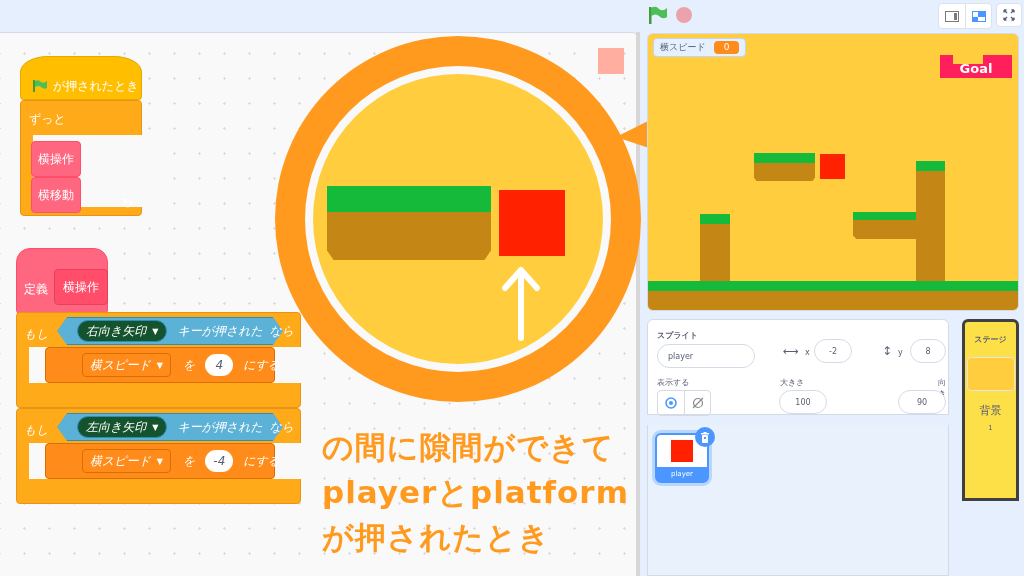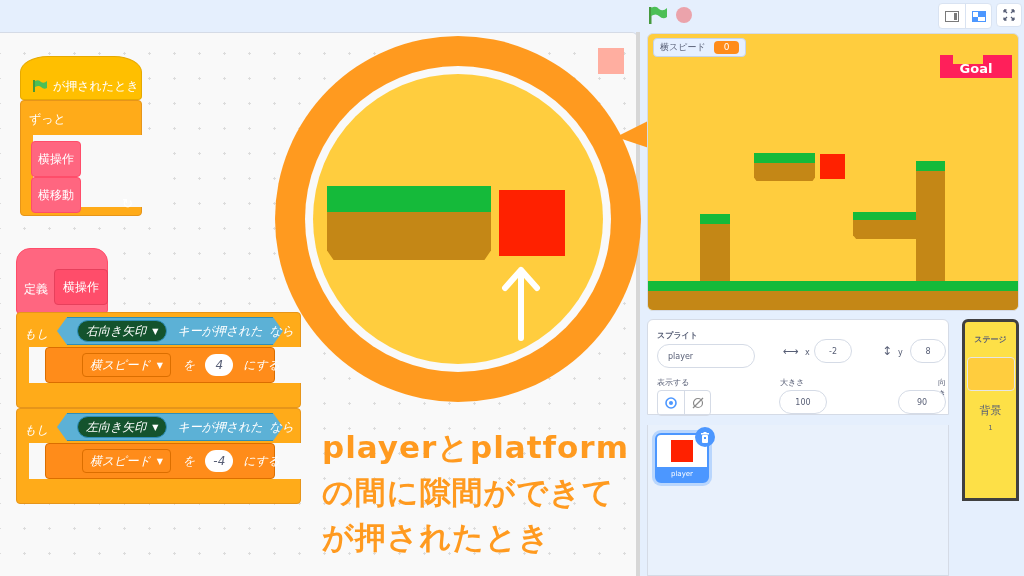--- a/index.html
+++ b/index.html
@@ -189,22 +189,22 @@
       <path d="M20 6 L20 74 M4 24 L20 6 L36 24" stroke="#fff" stroke-width="6" stroke-linecap="round" stroke-linejoin="round" fill="none"></path>
     </svg>
   </div>
 </div>
 
 <svg class="pointer-arrow" viewBox="0 0 210 90">
   <path d="M200 52 Q150 -5 90 18 L96 -4 L4 42 L94 72 L88 48 Q145 30 200 52 Z" fill="#ff9a1f"></path>
 </svg>
 
 <div class="caption">
+  <div>の間に隙間ができて</div>
   <div>playerとplatform</div>
-  <div>の間に隙間ができて</div>
   <div>が押されたとき</div>
 </div>
 
 <div class="stage-controls">
   <svg class="green-flag" viewBox="0 0 20 18">
     <rect x="1" y="1" width="2.5" height="17" fill="#45993d"></rect>
     <path d="M3 2 Q8 -1 11 3 Q15 6 19 2 L19 11 Q15 14 11 10 Q8 7 3 10 Z" fill="#4cbf56"></path>
   </svg>
   <div class="stop-btn"></div>
 </div>

